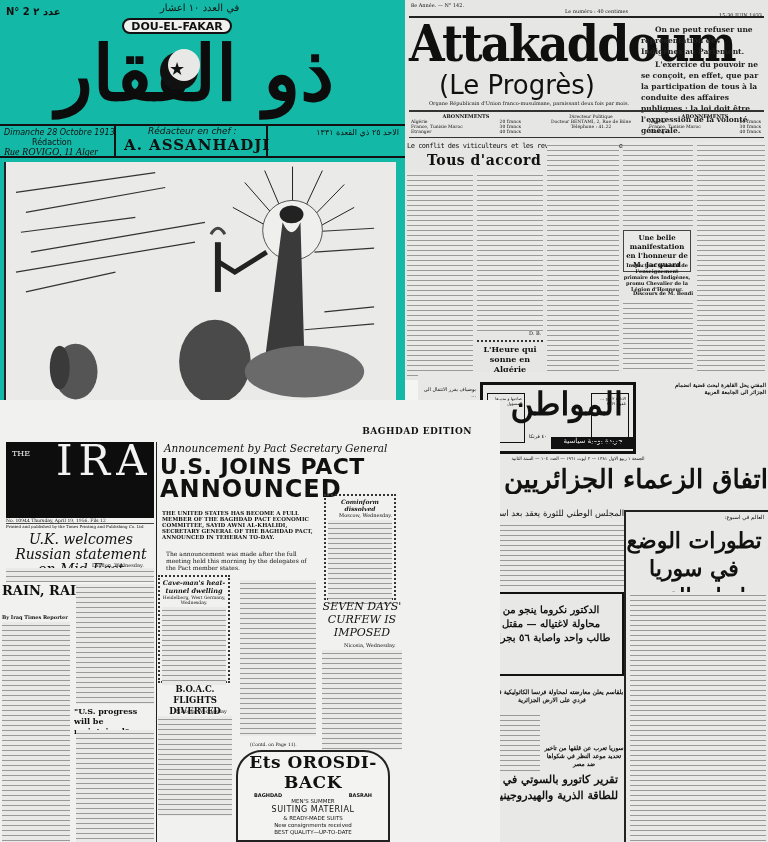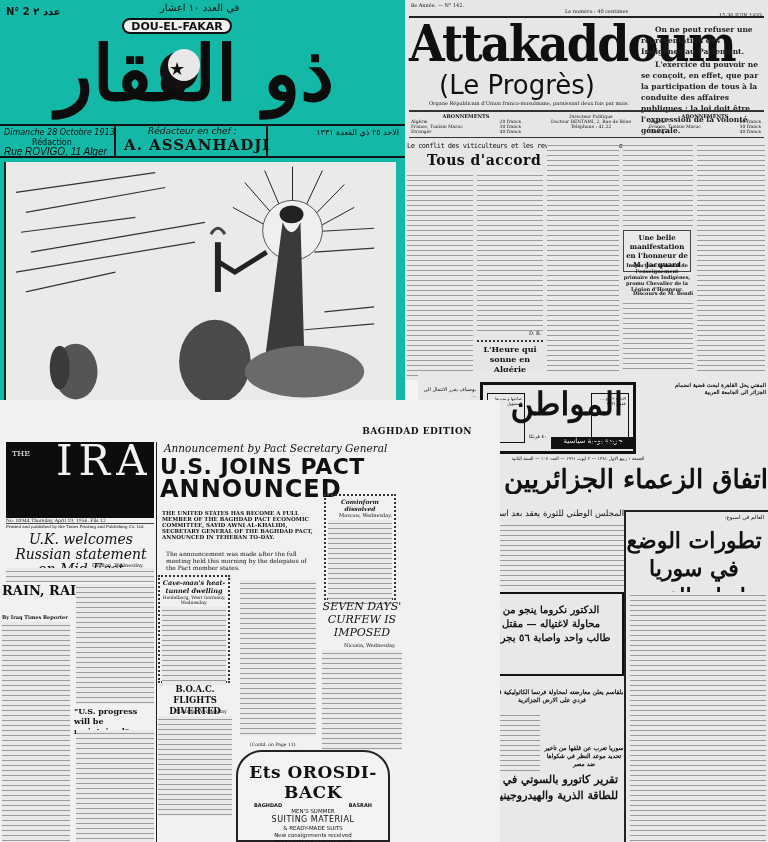--- a/index.html
+++ b/index.html
@@ -26,21 +26,21 @@
     position: absolute; left: 10px; top: 28px; width: 370px; height: 92px;
     font-family: "DejaVu Serif", serif; font-size: 76px; font-weight: bold; direction: rtl;
     text-align: center; line-height: 92px; color: #0c0c0c; letter-spacing: -4px;
   }
   #p1 .crescent { position: absolute; left: 160px; top: 52px; width: 38px; height: 38px; border-radius: 50%; background: #111; }
   #p1 .crescent::after { content: ""; position: absolute; left: 8px; top: -3px; width: 32px; height: 32px; border-radius: 50%; background: #e8e8e6; }
   #p1 .star { position: absolute; left: 169px; top: 58px; font-size: 18px; color: #111; z-index: 2; }
   #p1 .info-band { position: absolute; left: 0; top: 124px; width: 405px; height: 34px; border-top: 2px solid #111; border-bottom: 2px solid #111; }
   #p1 .date { position: absolute; left: 4px; top: 2px; font-size: 8px; font-style: italic; font-family: "DejaVu Sans", sans-serif; }
   #p1 .redaction { position: absolute; left: 32px; top: 12px; font-size: 8px; font-family: "DejaVu Sans", sans-serif; }
-  #p1 .address { position: absolute; left: 4px; top: 20px; font-size: 10px; font-style: italic; font-family: Liberation Sans, sans-serif; }
+  #p1 .address { position: absolute; left: 4px; top: 20px; font-size: 10px; font-style: italic; font-family: Liberation Serif, serif; }
   #p1 .editor-label { position: absolute; left: 148px; top: 0px; font-size: 9px; font-style: italic; font-family: "DejaVu Sans", sans-serif; }
   #p1 .editor-name { position: absolute; left: 124px; top: 10px; font-size: 15px; font-weight: bold; letter-spacing: 1px; font-family: "DejaVu Serif", serif; }
   #p1 .arabic-info { position: absolute; right: 6px; top: 2px; font-size: 8px; direction: rtl; text-align: right; line-height: 10px; }
   #p1 .vdiv { position: absolute; top: 0; width: 2px; height: 30px; background: #111; }
   #p1 .cartoon { position: absolute; left: 4px; top: 162px; width: 392px; height: 238px; border-left: 2px solid #222; background: #eaeae8; }
   #p1 .cartoon svg { width: 100%; height: 100%; }
 
   
   #p2 { left: 405px; top: 0; width: 363px; height: 380px; background: #e6e6e4; }
   #p2 .meta-l { position: absolute; left: 6px; top: 2px; font-size: 5px; }
@@ -84,21 +84,21 @@
   #p3 .lead2 { position: absolute; left: 166px; top: 150px; width: 152px; font-size: 6px; line-height: 7px; }
   #p3 .cominform { position: absolute; left: 324px; top: 94px; width: 72px; height: 106px; border: 2px dotted #333; padding: 2px; }
   #p3 .cominform .t { font-size: 6px; font-style: italic; font-weight: bold; text-align: center; }
   #p3 .h-curfew { position: absolute; left: 322px; top: 200px; width: 80px; font-size: 11px; font-style: italic; text-align: center; line-height: 13px; }
   #p3 .caveman { position: absolute; left: 158px; top: 175px; width: 72px; height: 108px; border: 2px dotted #333; padding: 2px; }
   #p3 .caveman .t { font-size: 6.5px; font-style: italic; font-weight: bold; text-align: center; line-height: 8px; }
   #p3 .h-boac { position: absolute; left: 156px; top: 284px; width: 78px; font-size: 8.5px; font-weight: bold; text-align: center; line-height: 11px; }
   #p3 .h-usprog { position: absolute; left: 74px; top: 306px; width: 82px; font-size: 8px; font-weight: bold; line-height: 10px; }
   #p3 .contd { position: absolute; left: 250px; top: 342px; font-size: 4.5px; }
   #p3 .ad { position: absolute; left: 236px; top: 350px; width: 154px; height: 92px; border: 2px solid #222; border-radius: 26px 26px 0 0; background: #f3f3f1; text-align: center; }
-  #p3 .ad .brand { font-size: 17px; font-weight: bold; margin-top: 10px; letter-spacing: 0.5px; }
+  #p3 .ad .brand { font-size: 17px; font-weight: bold; letter-spacing: 0.5px; }
   #p3 .ad .cities { display: flex; justify-content: space-between; padding: 0 16px; font-size: 5px; font-weight: bold; font-family: "DejaVu Sans", sans-serif; }
   #p3 .ad .l { font-size: 5.5px; font-family: "DejaVu Sans", sans-serif; line-height: 7px; }
   #p3 .ad .big { font-size: 8px; font-family: "DejaVu Sans", sans-serif; line-height: 10px; letter-spacing: 0.5px; }
 
   
   #p4 { left: 418px; top: 372px; width: 350px; height: 470px; background: #e8e8e6; }
   #p4 .mast-box { position: absolute; left: 62px; top: 10px; width: 156px; height: 72px; border: 3px solid #111; }
   #p4 .mast-title { position: absolute; left: 50px; top: 0px; width: 90px; font-size: 32px; font-weight: bold; direction: rtl; text-align: center; }
   #p4 .mast-sub { position: absolute; left: 68px; top: 52px; width: 84px; height: 12px; background: #111; color: #eee; font-size: 7px; direction: rtl; text-align: center; }
   #p4 .sidebox { position: absolute; top: 8px; width: 38px; height: 50px; border: 1px solid #111; font-size: 4px; direction: rtl; line-height: 5px; padding: 2px; }

